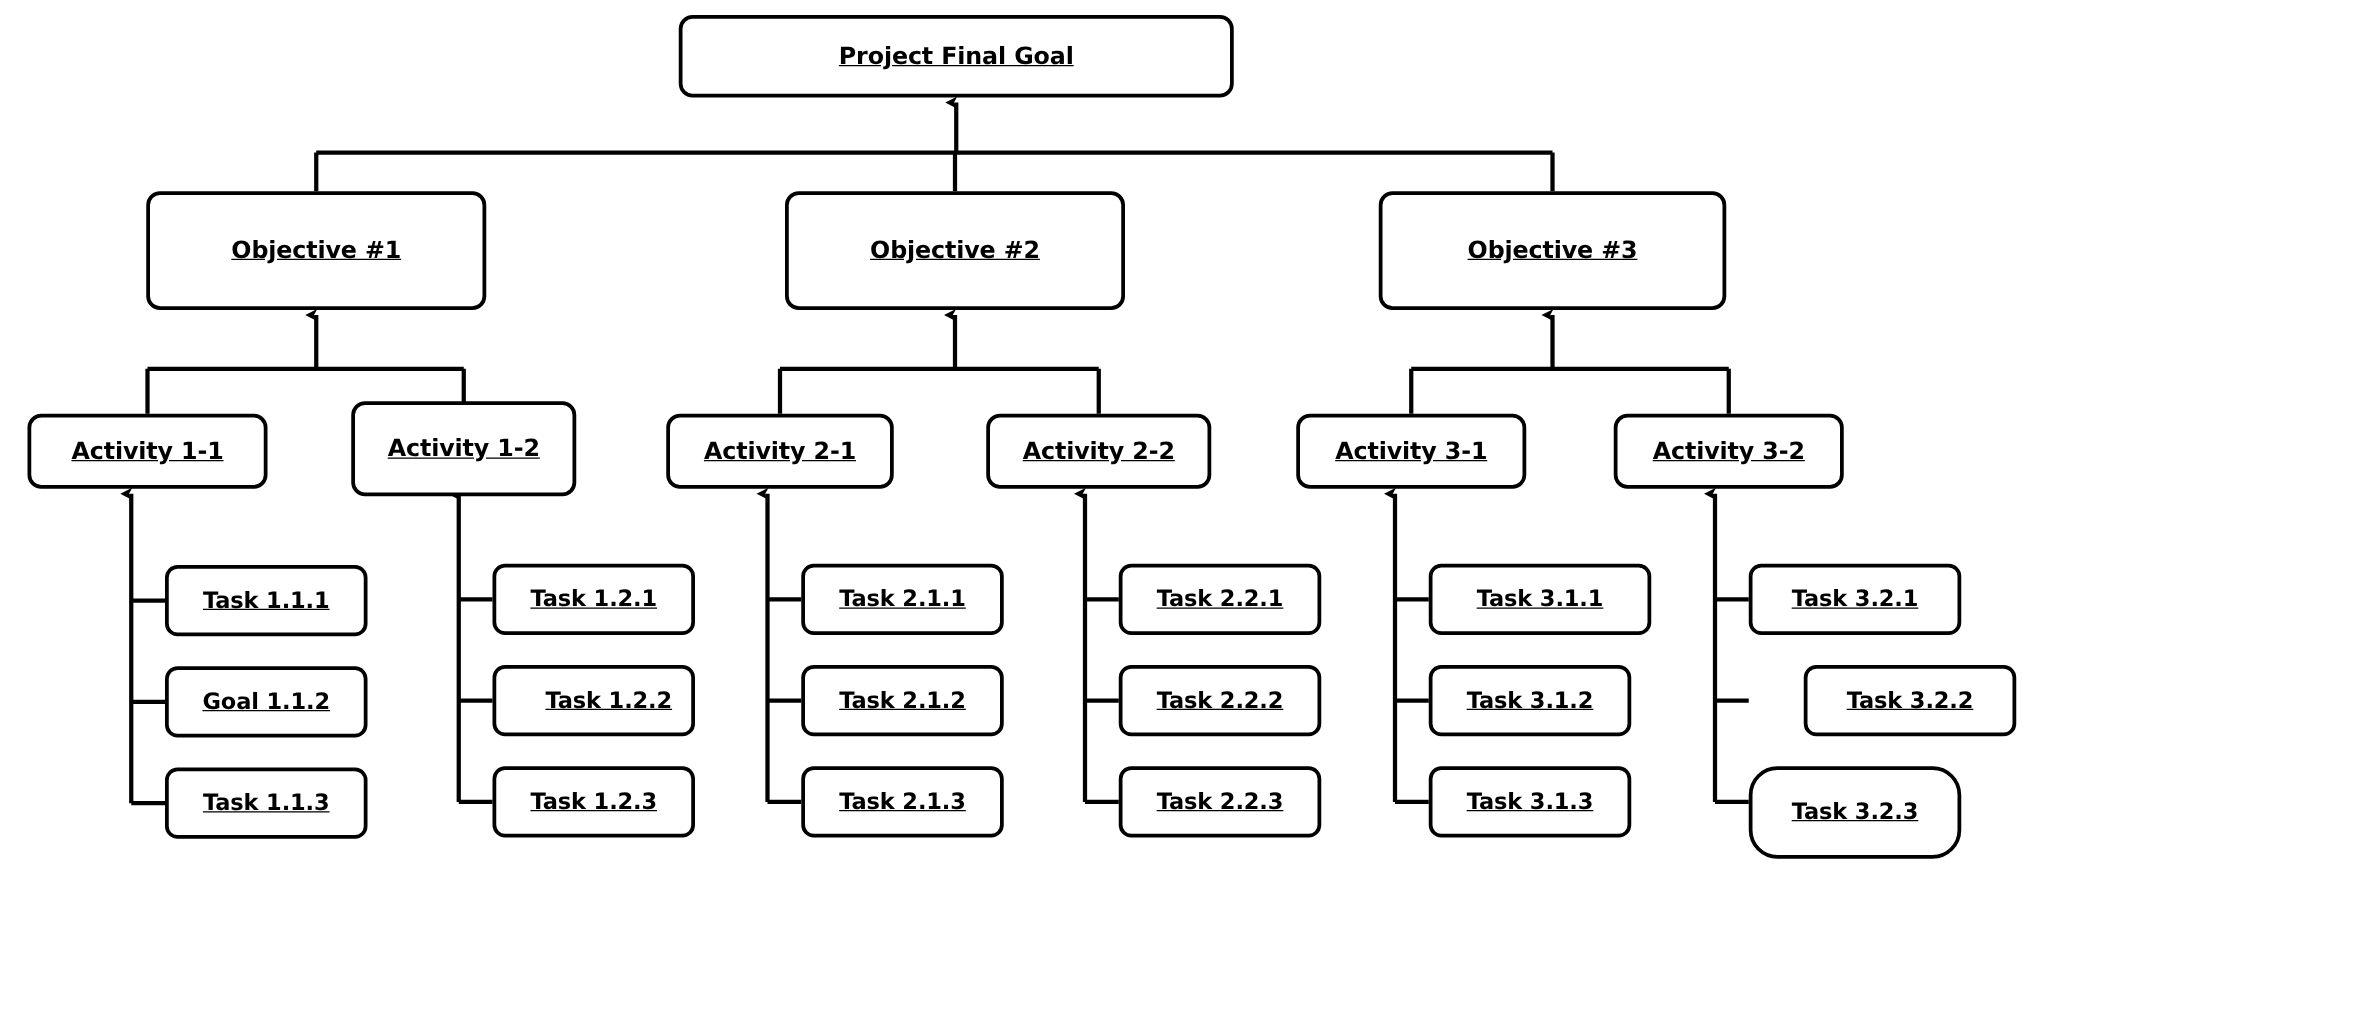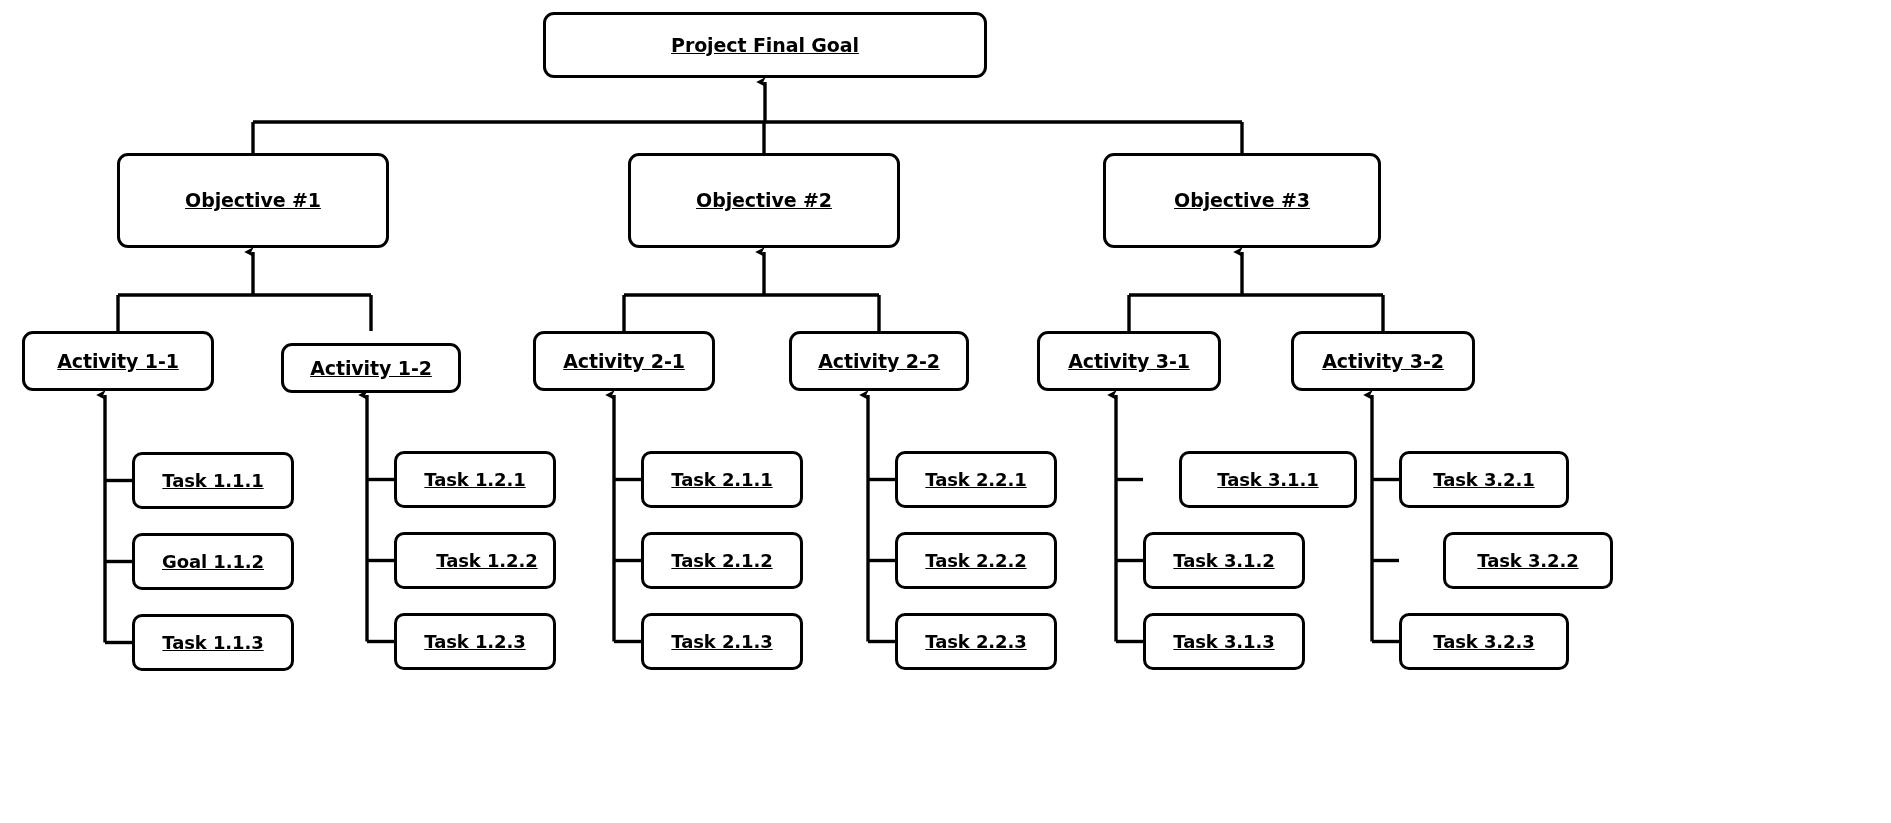--- a/index.html
+++ b/index.html
@@ -97,35 +97,35 @@
         <line x1="1372" y1="560.5" x2="1399" y2="560.5"></line>
         <line x1="1372" y1="641.5" x2="1399" y2="641.5"></line>
       </g>
   </svg>
 <div class="node goal" style="left: 543px; top: 12px; width: 444px; height: 66px;">Project Final Goal</div>
     <div class="node objective" style="left: 117px; top: 153px; width: 272px; height: 95px;">Objective #1</div>
     <div class="node activity" style="left: 22px; top: 331px; width: 192px; height: 60px;">Activity 1-1</div>
     <div class="node task" style="left: 132px; top: 452px; width: 162px; height: 57px;">Task 1.1.1</div>
     <div class="node task" style="left: 132px; top: 533px; width: 162px; height: 57px;">Goal 1.1.2</div>
     <div class="node task" style="left: 132px; top: 614px; width: 162px; height: 57px;">Task 1.1.3</div>
-    <div class="node activity" style="left: 281px; top: 343px; width: 180px; height: 50px;">Activity 1-2</div>
+    <div class="node activity" style="left: 281px; top: 321px; width: 180px; height: 76px;">Activity 1-2</div>
     <div class="node task" style="left: 394px; top: 451px; width: 162px; height: 57px;">Task 1.2.1</div>
     <div class="node task" style="left: 394px; top: 532px; width: 162px; height: 57px; padding-left: 24px;">Task 1.2.2</div>
     <div class="node task" style="left: 394px; top: 613px; width: 162px; height: 57px;">Task 1.2.3</div>
     <div class="node objective" style="left: 628px; top: 153px; width: 272px; height: 95px;">Objective #2</div>
     <div class="node activity" style="left: 533px; top: 331px; width: 182px; height: 60px;">Activity 2-1</div>
     <div class="node task" style="left: 641px; top: 451px; width: 162px; height: 57px;">Task 2.1.1</div>
     <div class="node task" style="left: 641px; top: 532px; width: 162px; height: 57px;">Task 2.1.2</div>
     <div class="node task" style="left: 641px; top: 613px; width: 162px; height: 57px;">Task 2.1.3</div>
     <div class="node activity" style="left: 789px; top: 331px; width: 180px; height: 60px;">Activity 2-2</div>
     <div class="node task" style="left: 895px; top: 451px; width: 162px; height: 57px;">Task 2.2.1</div>
     <div class="node task" style="left: 895px; top: 532px; width: 162px; height: 57px;">Task 2.2.2</div>
     <div class="node task" style="left: 895px; top: 613px; width: 162px; height: 57px;">Task 2.2.3</div>
     <div class="node objective" style="left: 1103px; top: 153px; width: 278px; height: 95px;">Objective #3</div>
     <div class="node activity" style="left: 1037px; top: 331px; width: 184px; height: 60px;">Activity 3-1</div>
-    <div class="node task" style="left: 1143px; top: 451px; width: 178px; height: 57px; margin-left: 36px;">Task 3.1.1</div>
+    <div class="node task" style="left: 1143px; top: 451px; width: 178px; height: 57px;">Task 3.1.1</div>
     <div class="node task" style="left: 1143px; top: 532px; width: 162px; height: 57px;">Task 3.1.2</div>
     <div class="node task" style="left: 1143px; top: 613px; width: 162px; height: 57px;">Task 3.1.3</div>
     <div class="node activity" style="left: 1291px; top: 331px; width: 184px; height: 60px;">Activity 3-2</div>
     <div class="node task" style="left: 1399px; top: 451px; width: 170px; height: 57px;">Task 3.2.1</div>
     <div class="node task" style="left: 1399px; top: 532px; width: 170px; height: 57px; margin-left: 44px;">Task 3.2.2</div>
-    <div class="node task" style="left: 1399px; top: 613px; width: 170px; height: 57px;">Task 3.2.3</div>
+    <div class="node task" style="left: 1399px; top: 613px; width: 170px; height: 74px; border-radius: 23px;">Task 3.2.3</div>
   </div>
 
 </body></html>

